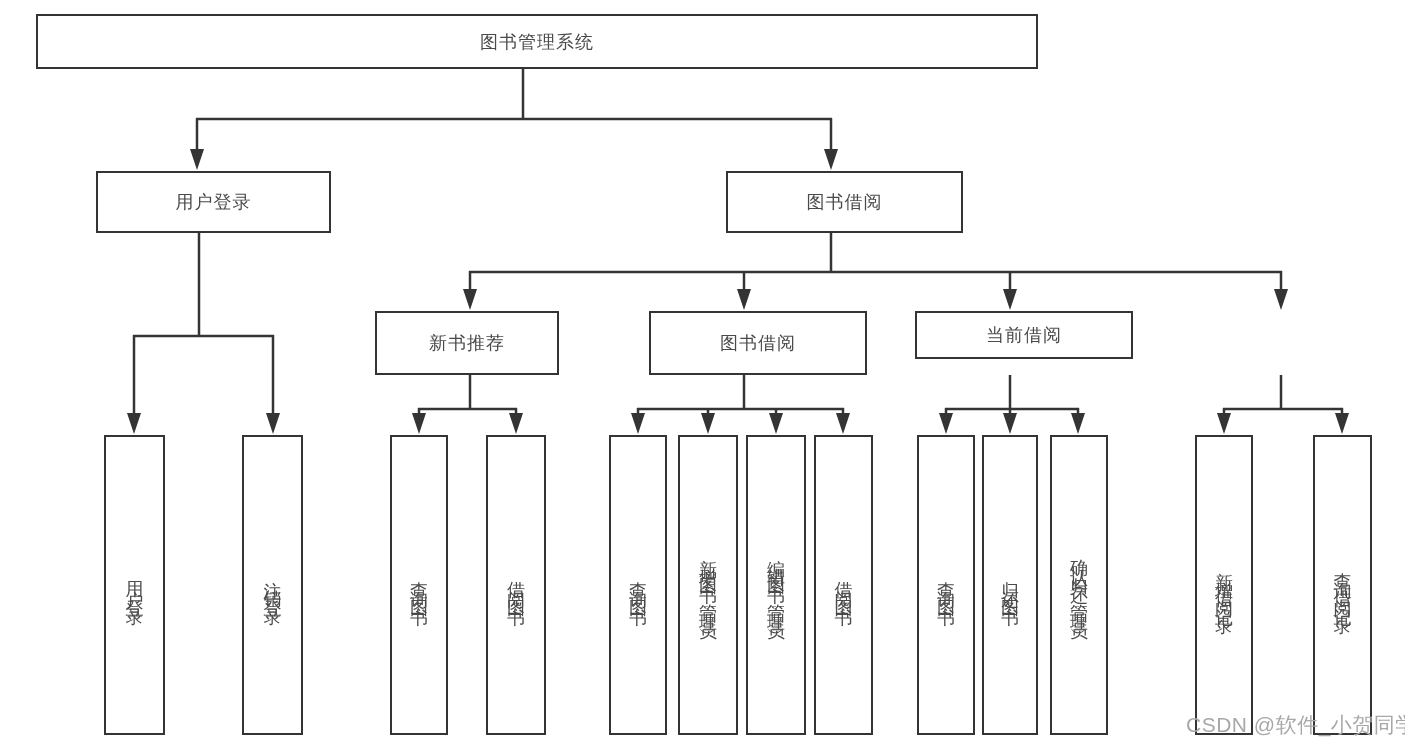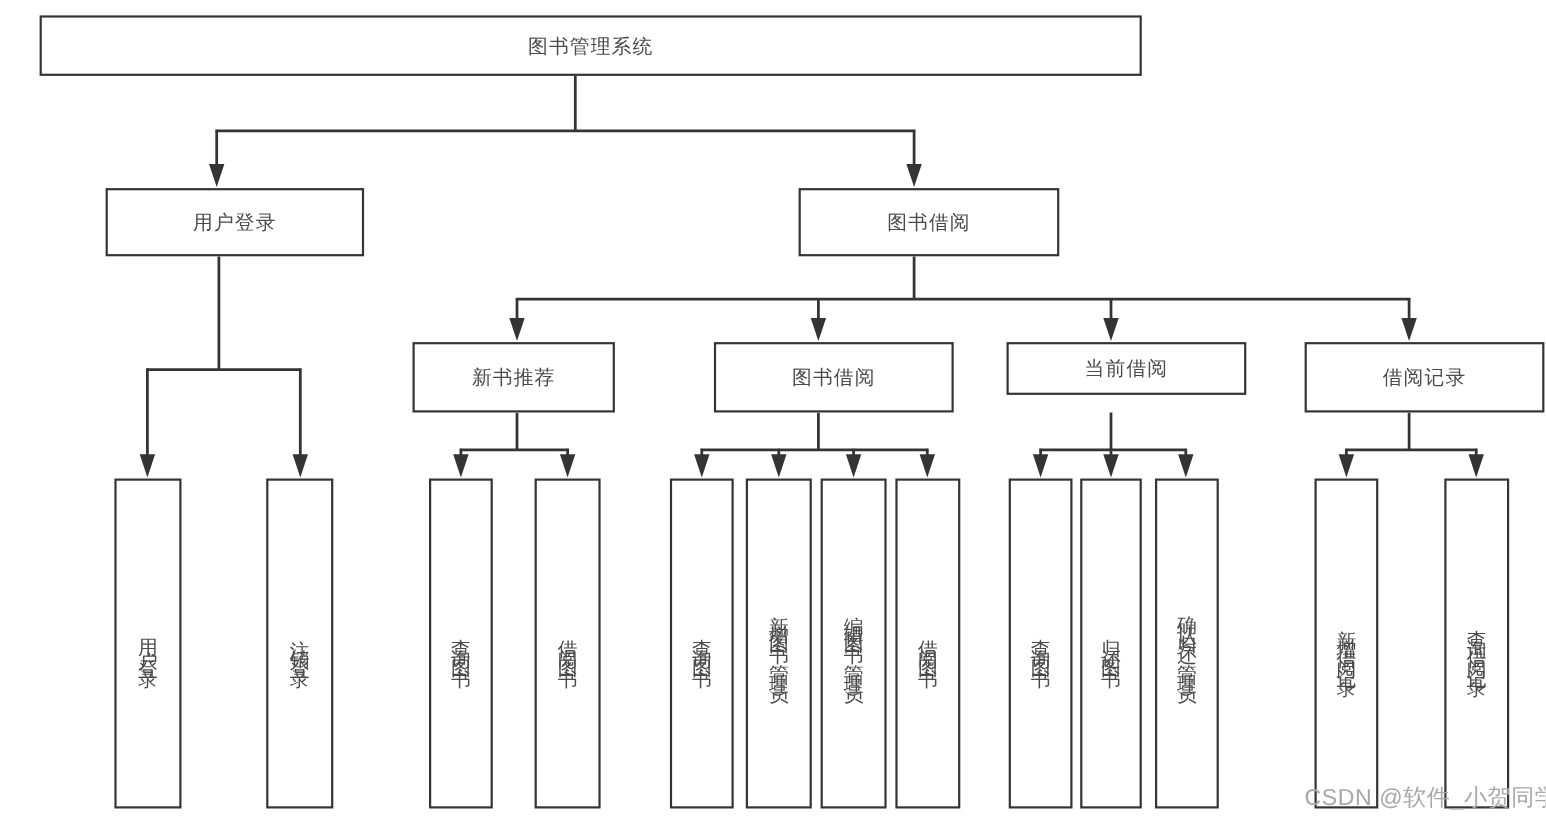--- a/index.html
+++ b/index.html
@@ -143,21 +143,20 @@
   </svg>
 
   <div class="hbox" style="left:22px; top:14px; width:1002px; height:55px;">图书管理系统</div>
 
   <div class="hbox" style="left:82px; top:171px; width:235px; height:62px;">用户登录</div>
   <div class="hbox" style="left:712px; top:171px; width:237px; height:62px;">图书借阅</div>
 
   <div class="hbox" style="left:361px; top:311px; width:184px; height:64px;">新书推荐</div>
   <div class="hbox" style="left:635px; top:311px; width:218px; height:64px;">图书借阅</div>
   <div class="hbox" style="left:901px; top:311px; width:218px; height:48px;">当前借阅</div>
-  <div class="hbox" style="left:1172px; top:311px; width:218px; height:64px;">借阅记录</div>
 
   <div class="vbox" style="left:104px; top:435px; width:61px; height:300px;">
     <span class="vtext">用户登录</span>
   </div>
   <div class="vbox" style="left:242px; top:435px; width:61px; height:300px;">
     <span class="vtext">注销登录</span>
   </div>
 
   <div class="vbox" style="left:390px; top:435px; width:58px; height:300px;">
     <span class="vtext">查询图书</span>

